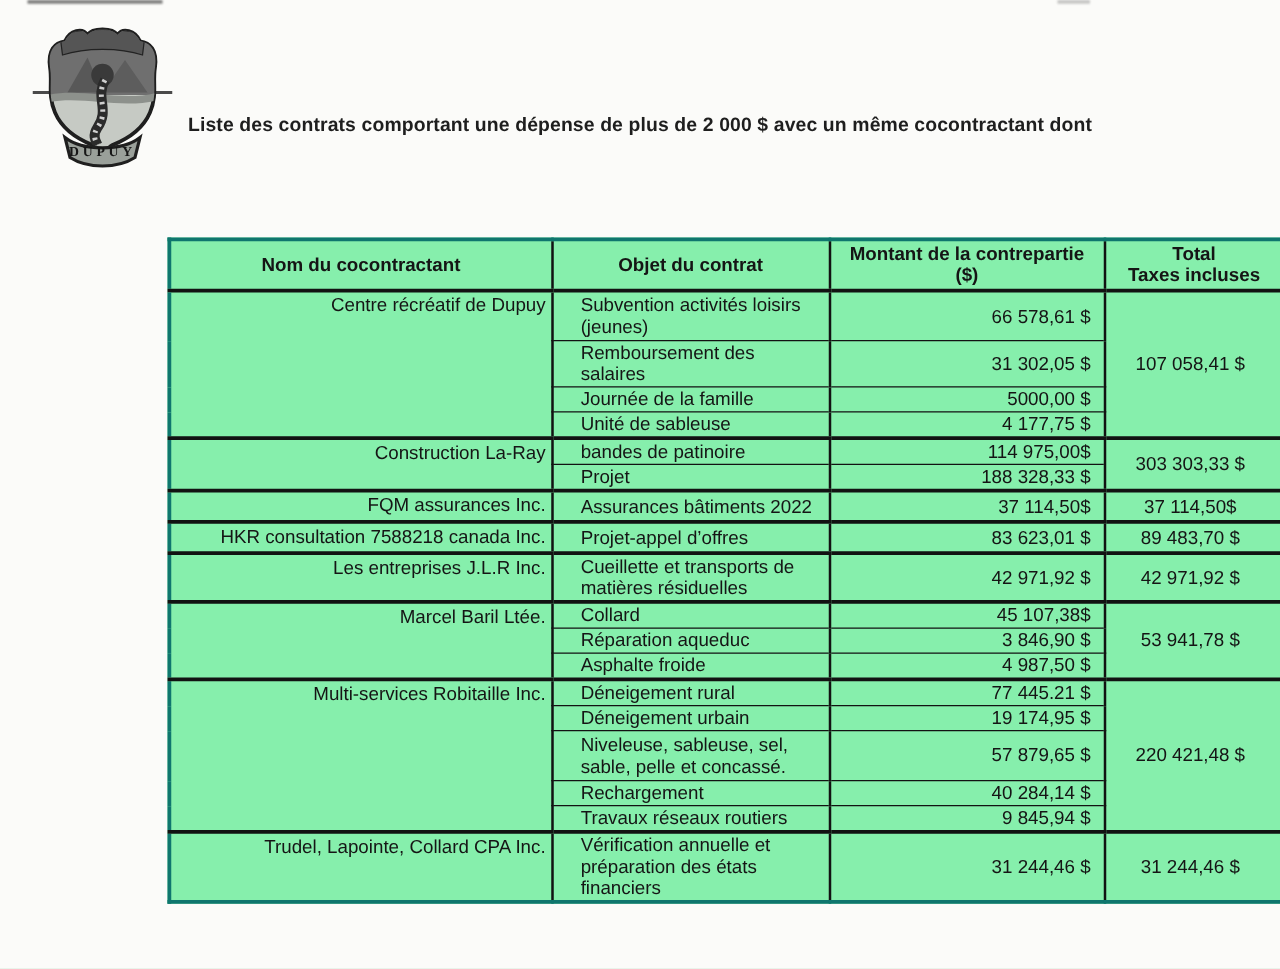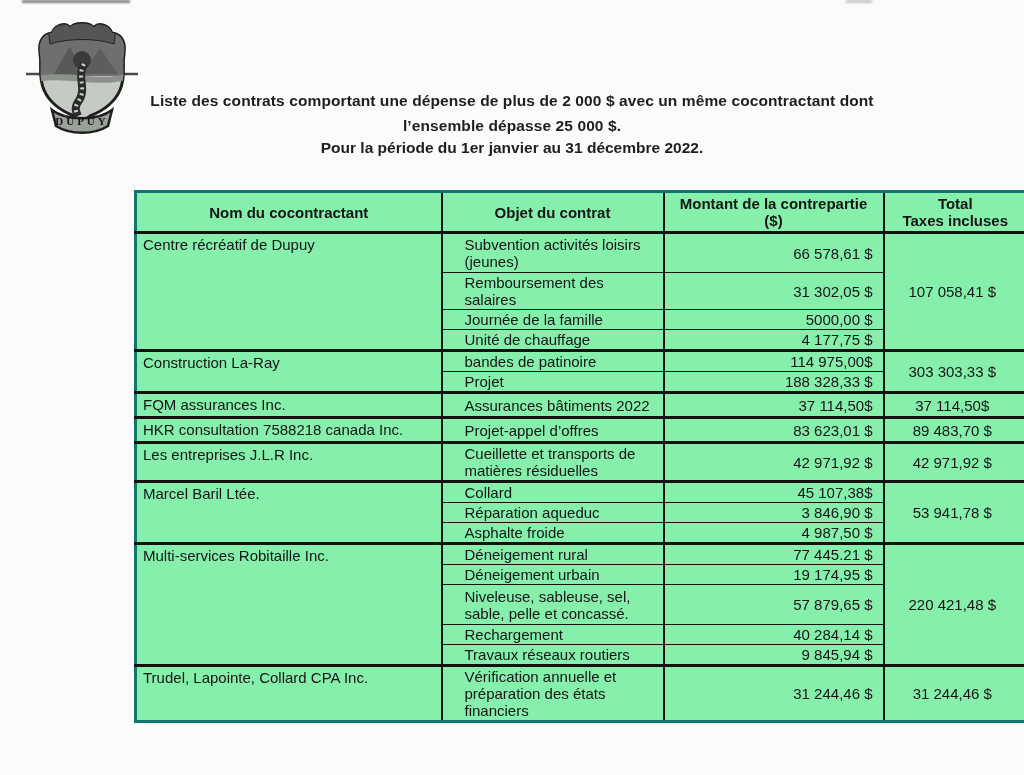--- a/index.html
+++ b/index.html
@@ -29,21 +29,21 @@
   }
   .contracts th,.contracts td{
     border:1px solid #121212;border-left-width:2px;border-right-width:2px;
     overflow:hidden;
   }
   .contracts thead th{
     border-bottom-width:3px;font-weight:bold;text-align:center;
     vertical-align:middle;line-height:17px;padding:2px;
   }
   .contracts tr.grp > td{border-top-width:3px;}
-  td.name{text-align:left;vertical-align:top;padding:2px 4px 2px 6px;line-height:18px;}
+  td.name{text-align:right;vertical-align:top;padding:2px 4px 2px 6px;line-height:18px;}
   td.objet{text-align:left;vertical-align:middle;padding:1px 4px 1px 22px;line-height:17px;}
   td.mont{text-align:right;vertical-align:middle;padding:1px 10px 1px 16px;}
   td.total{text-align:center;vertical-align:middle;padding:1px 8px 1px 2px;}
   tr.hh{height:36px;} tr.h20{height:20px;} tr.h37{height:37px;} tr.h40{height:40px;} tr.h50{height:50px;}
   .th-line:empty{display:none;}
 </style>
 </head>
 <body>
 
 <div class="page">
@@ -68,23 +68,21 @@
       <circle cx="56" cy="46" r="9" fill="#3a3a3a"></circle>
       <path d="M58,50 C50,64 62,74 52,88 C48,94 50,98 52,102" fill="none" stroke="#2b2b2b" stroke-width="8"></path>
       <path d="M58,50 C50,64 62,74 52,88 C48,94 50,98 52,102" fill="none" stroke="#cfcfcf" stroke-width="4" stroke-dasharray="2,4"></path>
     </g>
     <path d="M26,96 C40,107 72,107 86,96 L82,112 C68,121 44,121 30,112 Z" fill="#9aa09a" stroke="#1f1f1f" stroke-width="2.5"></path>
     <text x="56" y="111" text-anchor="middle" font-family="Liberation Serif, serif" font-size="11" font-weight="bold" letter-spacing="3" fill="#161616">DUPUY</text>
   </svg>
 
   <div class="title-block">
     <div>Liste des contrats comportant une dépense de plus de 2 000 $ avec un même cocontractant dont</div>
-    <div>l’ensemble dépasse 25 000 $.</div>
   </div>
-  <div class="subtitle">Pour la période du 1er janvier au 31 décembre 2022.</div>
 
   <table class="contracts">
     <colgroup>
       <col style="width:306px">
         <col style="width:222px">
         <col style="width:220px">
         <col style="width:144px">
     </colgroup>
     <thead>
       <tr class="hh">
@@ -116,21 +114,21 @@
       </tr>
       <tr class="h20">
         <td class="objet">Remboursement des salaires</td>
         <td class="mont">31 302,05 $</td>
       </tr>
       <tr class="h20">
         <td class="objet">Journée de la famille</td>
         <td class="mont">5000,00 $</td>
       </tr>
       <tr class="h20">
-        <td class="objet">Unité de chauffage</td>
+        <td class="objet">Unité de sableuse</td>
         <td class="mont">4 177,75 $</td>
       </tr>
 
       <tr class="grp h20">
         <td class="name" rowspan="2">Construction La-Ray</td>
         <td class="objet">bandes de patinoire</td>
         <td class="mont">114 975,00$</td>
         <td class="total" rowspan="2">303 303,33 $</td>
       </tr>
       <tr class="h20">

